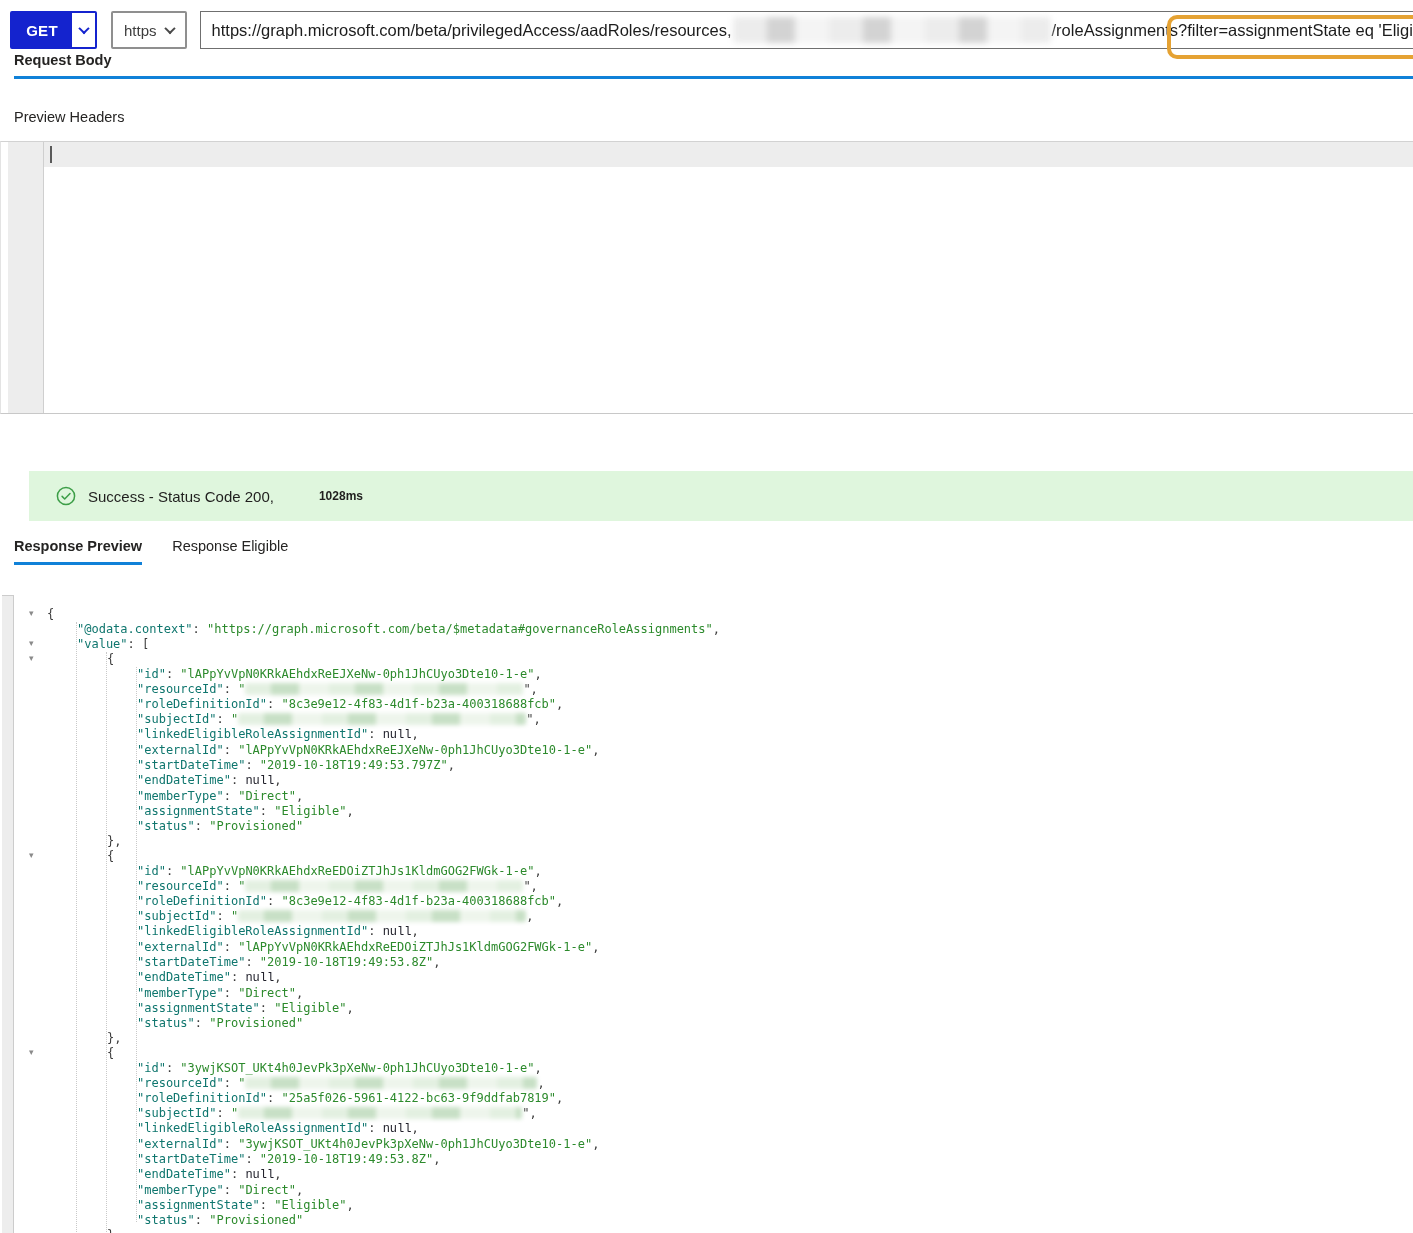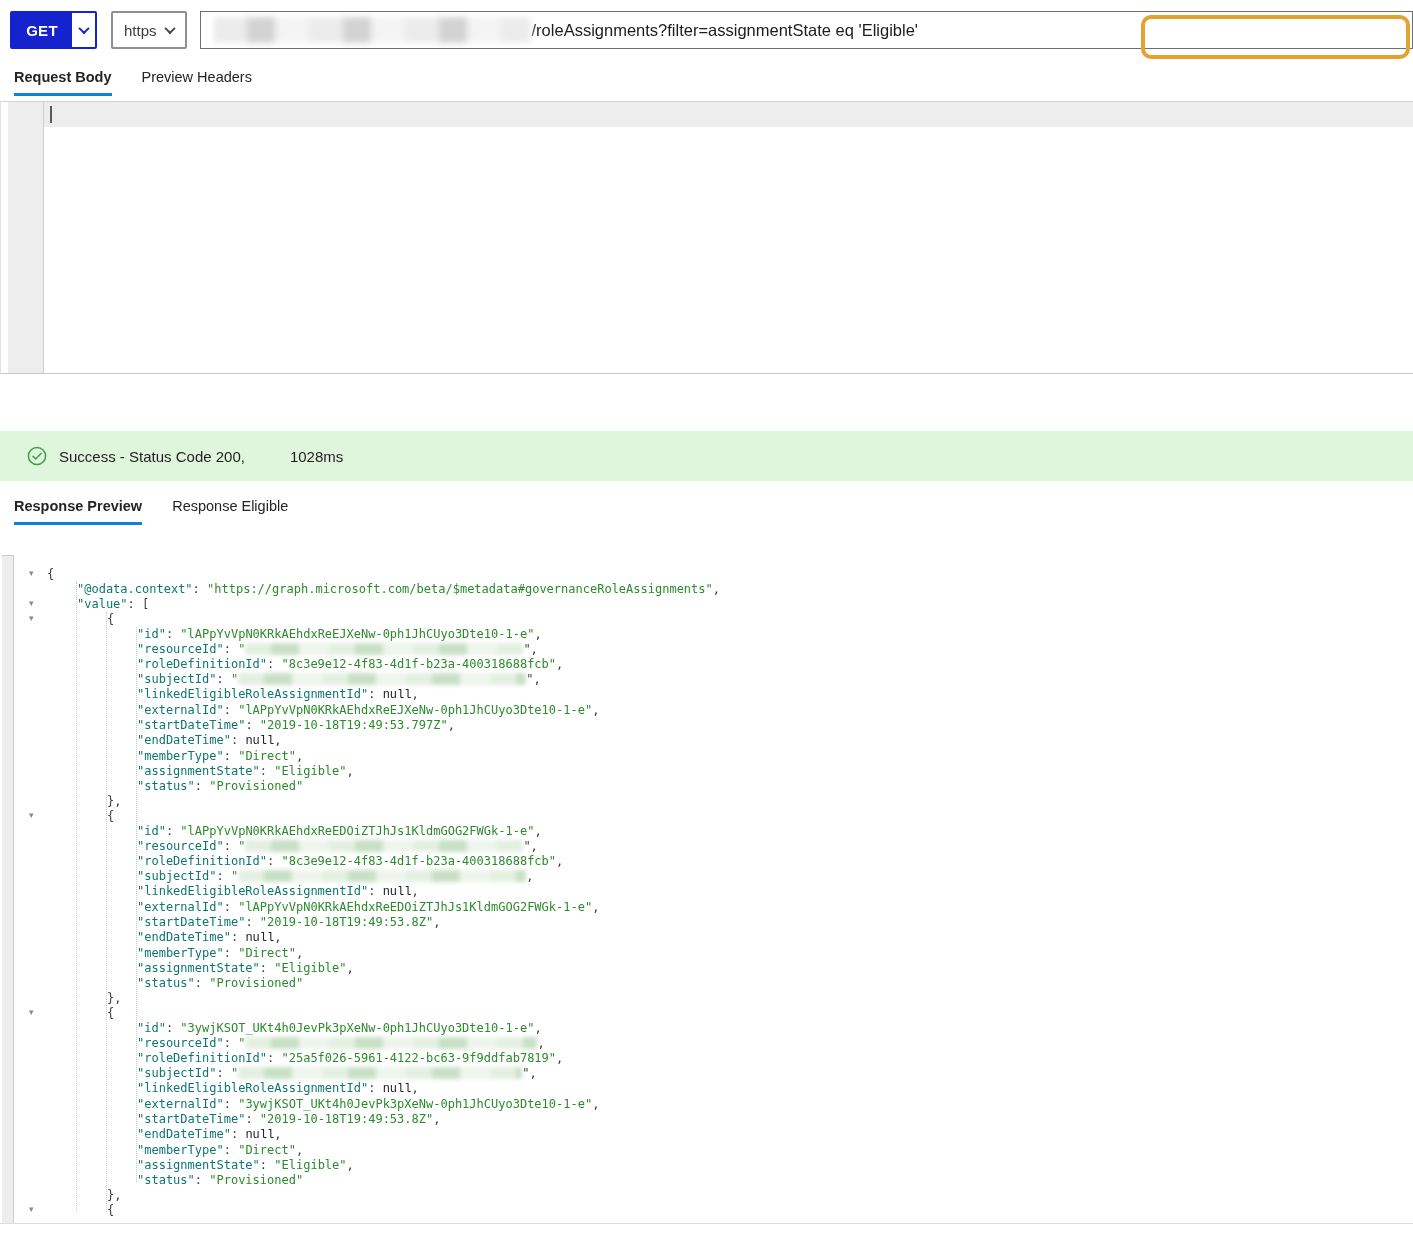--- a/index.html
+++ b/index.html
@@ -24,41 +24,41 @@
                padding-left:11px; font-size:16.5px; color:#1c1c1c; white-space:nowrap; }
   .url-text-wrap { display:flex; align-items:center; overflow:hidden; width:100%; height:100%; }
   .url-blur { display:inline-block; width:318px; height:26px; margin:0 1px; border-radius:3px;
               background:repeating-linear-gradient(90deg,#ececec 0 34px,#d3d3d3 34px 62px,#f4f4f4 62px 96px);
               filter:blur(3px); flex:0 0 auto; }
   .url-highlight { position:absolute; top:3px; right:2px; width:269px; height:44px;
                    border:4px solid #e5a233; border-radius:10px; pointer-events:none; z-index:5; }
 
   
   .tab-row { display:flex; gap:30px; padding-left:14px; }
-  .tab-row.request  { margin-top:20px; }
+  .tab-row.request  { margin-top:3px;flex-direction:column; }
   .tab-row.response { margin-top:17px; }
   .tab { font-size:14.5px; color:#252423; padding-bottom:8px; border-bottom:3px solid transparent;
          cursor:pointer; }
   .tab.active { font-weight:700; border-bottom-color:#1081d8; }
 
   
   .request-editor { position:relative; margin-top:5px; height:273px;
                     border-top:1px solid #d2d2d2; border-bottom:1px solid #c8c8c8;
                     border-left:1px solid #e3e3e3; background:#fff; }
   .editor-gutter { position:absolute; left:7px; top:0; bottom:0; width:36px; background:#ededed;
                    border-right:1px solid #cfcfcf; }
   .editor-active-line { position:absolute; left:7px; right:0; top:0; height:25px; background:#ededed; }
   .editor-cursor { position:absolute; left:49px; top:4px; width:2px; height:17px; background:#5a5a5a; }
 
   
   .status-bar { margin-top:57px; height:50px; background:#dff6dd; display:flex; align-items:center;
-                padding-left:27px; }
+                padding-left:27px;margin-left:29px; }
   .status-icon { width:20px; height:20px; flex:0 0 auto; }
   .status-message { margin-left:12px; font-size:15px; color:#201f1e; }
-  .status-duration { margin-left:45px; font-size:15px; font-weight:400; color:#201f1e; }
+  .status-duration { margin-left:45px; font-size:12px; font-weight:700; color:#201f1e; }
 
   
   .response-area { position:relative; height:699px; padding-top:42px; overflow:hidden;
                    border-bottom:1px solid #dcdcdc; }
   .left-strip { position:absolute; left:2px; top:30px; bottom:0; width:12px; background:#ededed;
                 border:1px solid #cccccc; border-left:none; border-bottom:none; }
   .indent-guide { position:absolute; width:0; border-left:1px dotted #c9c9c9; }
   .json-lines { position:relative; }
   .json-line { position:relative; white-space:pre;
                font-family:"DejaVu Sans Mono", monospace; font-size:12px; line-height:15px;
@@ -82,20 +82,21 @@
     <span class="get-chev-box">
       <span class="chev"></span>
     </span>
   </div>
   <div class="version-select">
     <span>https</span>
     <span class="chev"></span>
   </div>
   <div class="url-input">
     <div class="url-text-wrap">
+      <span>https://graph.microsoft.com/beta/privilegedAccess/aadRoles/resources,</span>
       <span class="url-blur"></span>
       <span>/roleAssignments?filter=assignmentState eq 'Eligible'</span>
     </div>
     <div class="url-highlight"></div>
   </div>
 </div>
 
 <div class="tab-row request">
   <div class="tab active">Request Body</div>
   <div class="tab">Preview Headers</div>

